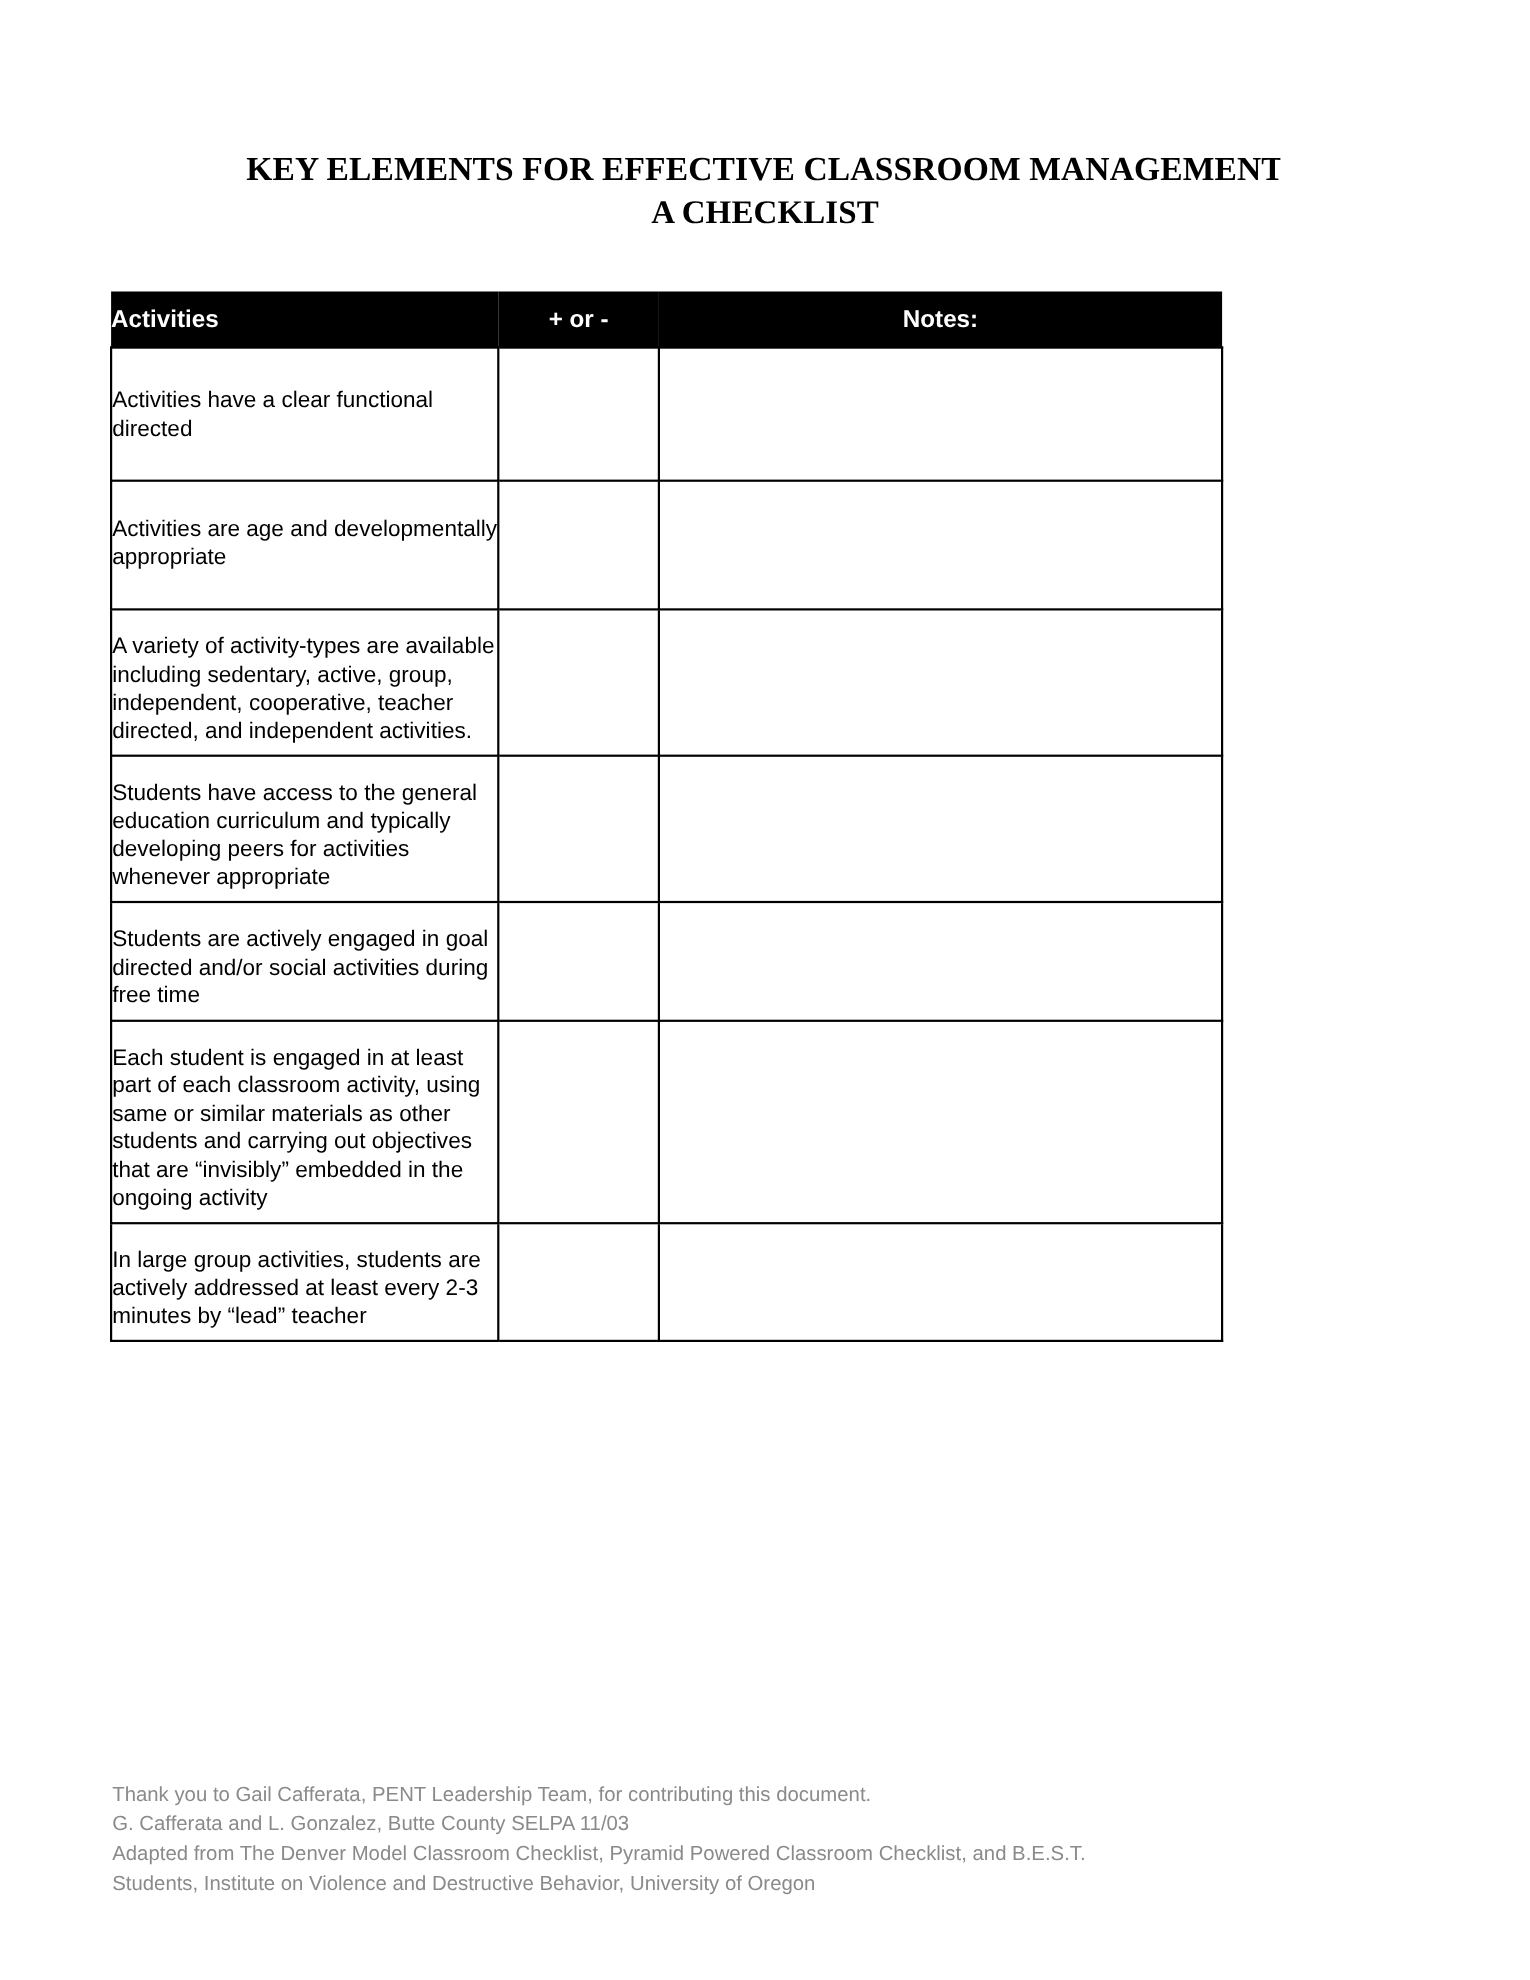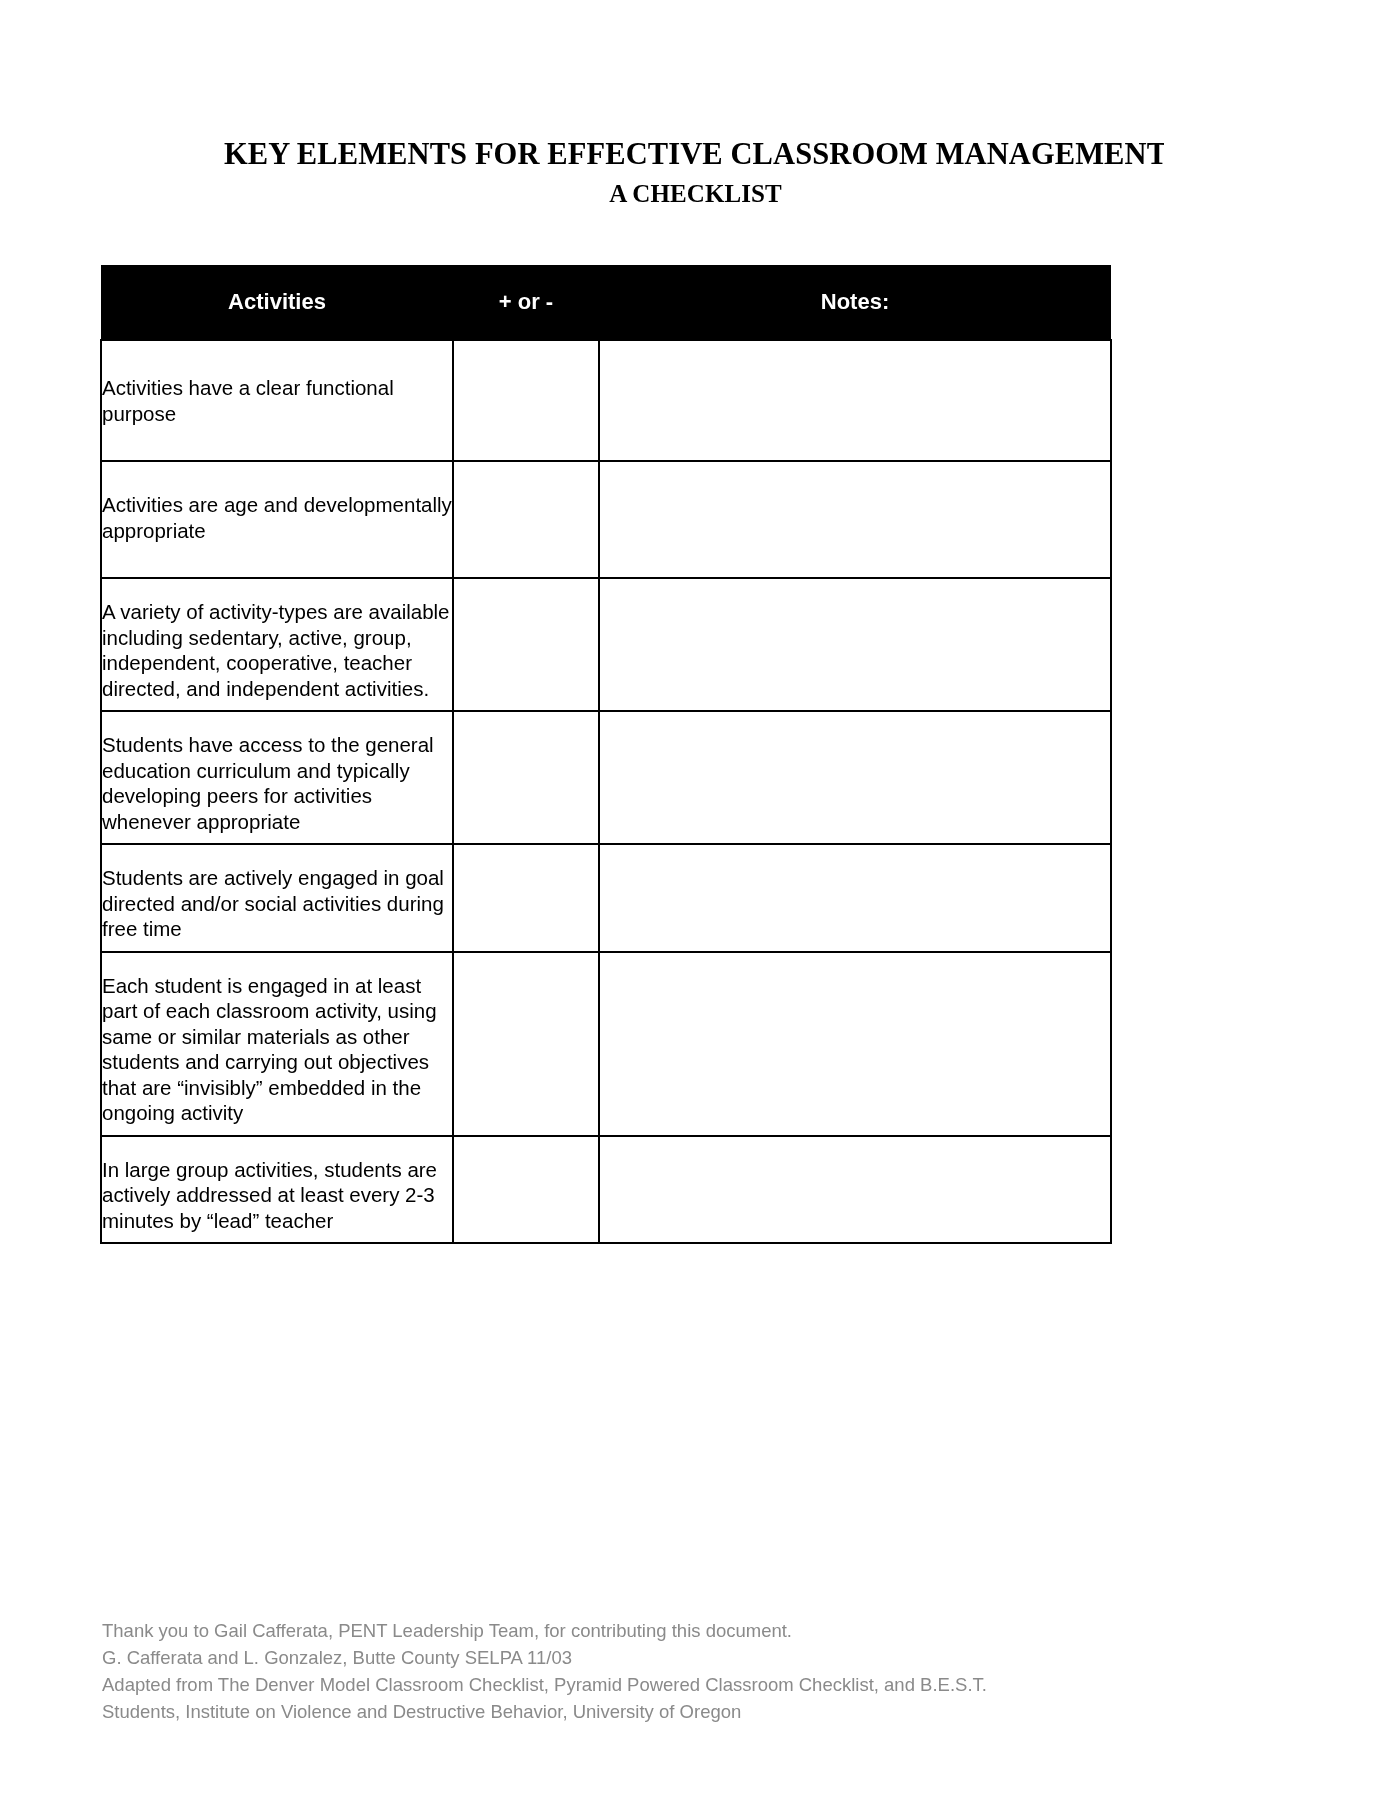--- a/index.html
+++ b/index.html
@@ -35,21 +35,21 @@
     font-weight: bold;
     font-size: 30.5px;
     line-height: 40px;
     color: #000000;
     letter-spacing: 0.1px;
     white-space: nowrap;
   }
   .doc-subtitle {
     font-family: "Liberation Serif", serif;
     font-weight: bold;
-    font-size: 25px;
+    font-size: 30px;
     line-height: 40px;
     color: #000000;
     letter-spacing: 0.1px;
   }
 
   
   .checklist-table {
     position: absolute;
     left: 100px;
     top: 265px;
@@ -60,25 +60,24 @@
   .checklist-table col.c-activity { width: 352px; }
   .checklist-table col.c-plusminus { width: 146px; }
   .checklist-table col.c-notes { width: 512px; }
 
   .checklist-table thead th {
     background: #000000;
     color: #ffffff;
     font-family: "Liberation Sans", sans-serif;
     font-weight: bold;
     font-size: 22px;
-    padding: 12px;
+    padding: 0;
     height: 50px;
     border: none;
     vertical-align: middle;
-    text-align: center;
   }
   th.th-activities {
     text-align: left;
     padding-left: 12px;
   }
   th.th-plusminus {
     text-align: center;
   }
   th.th-notes {
     text-align: center;
@@ -164,21 +163,21 @@
     <thead>
       <tr>
         <th class="th-activities">Activities</th>
         <th class="th-plusminus">+ or -</th>
         <th class="th-notes">Notes:</th>
       </tr>
     </thead>
     <tbody>
       <tr class="r-pad-lg">
         <td class="cell-activity">
-            <span class="txt">Activities have a clear functional purpose</span>
+            <span class="txt">Activities have a clear functional directed</span>
           </td>
         <td class="cell-mark"></td>
         <td class="cell-note"></td>
       </tr>
       <tr class="r-pad-md">
         <td class="cell-activity">
             <span class="txt">Activities are age and developmentally appropriate</span>
           </td>
         <td class="cell-mark"></td>
         <td class="cell-note"></td>

